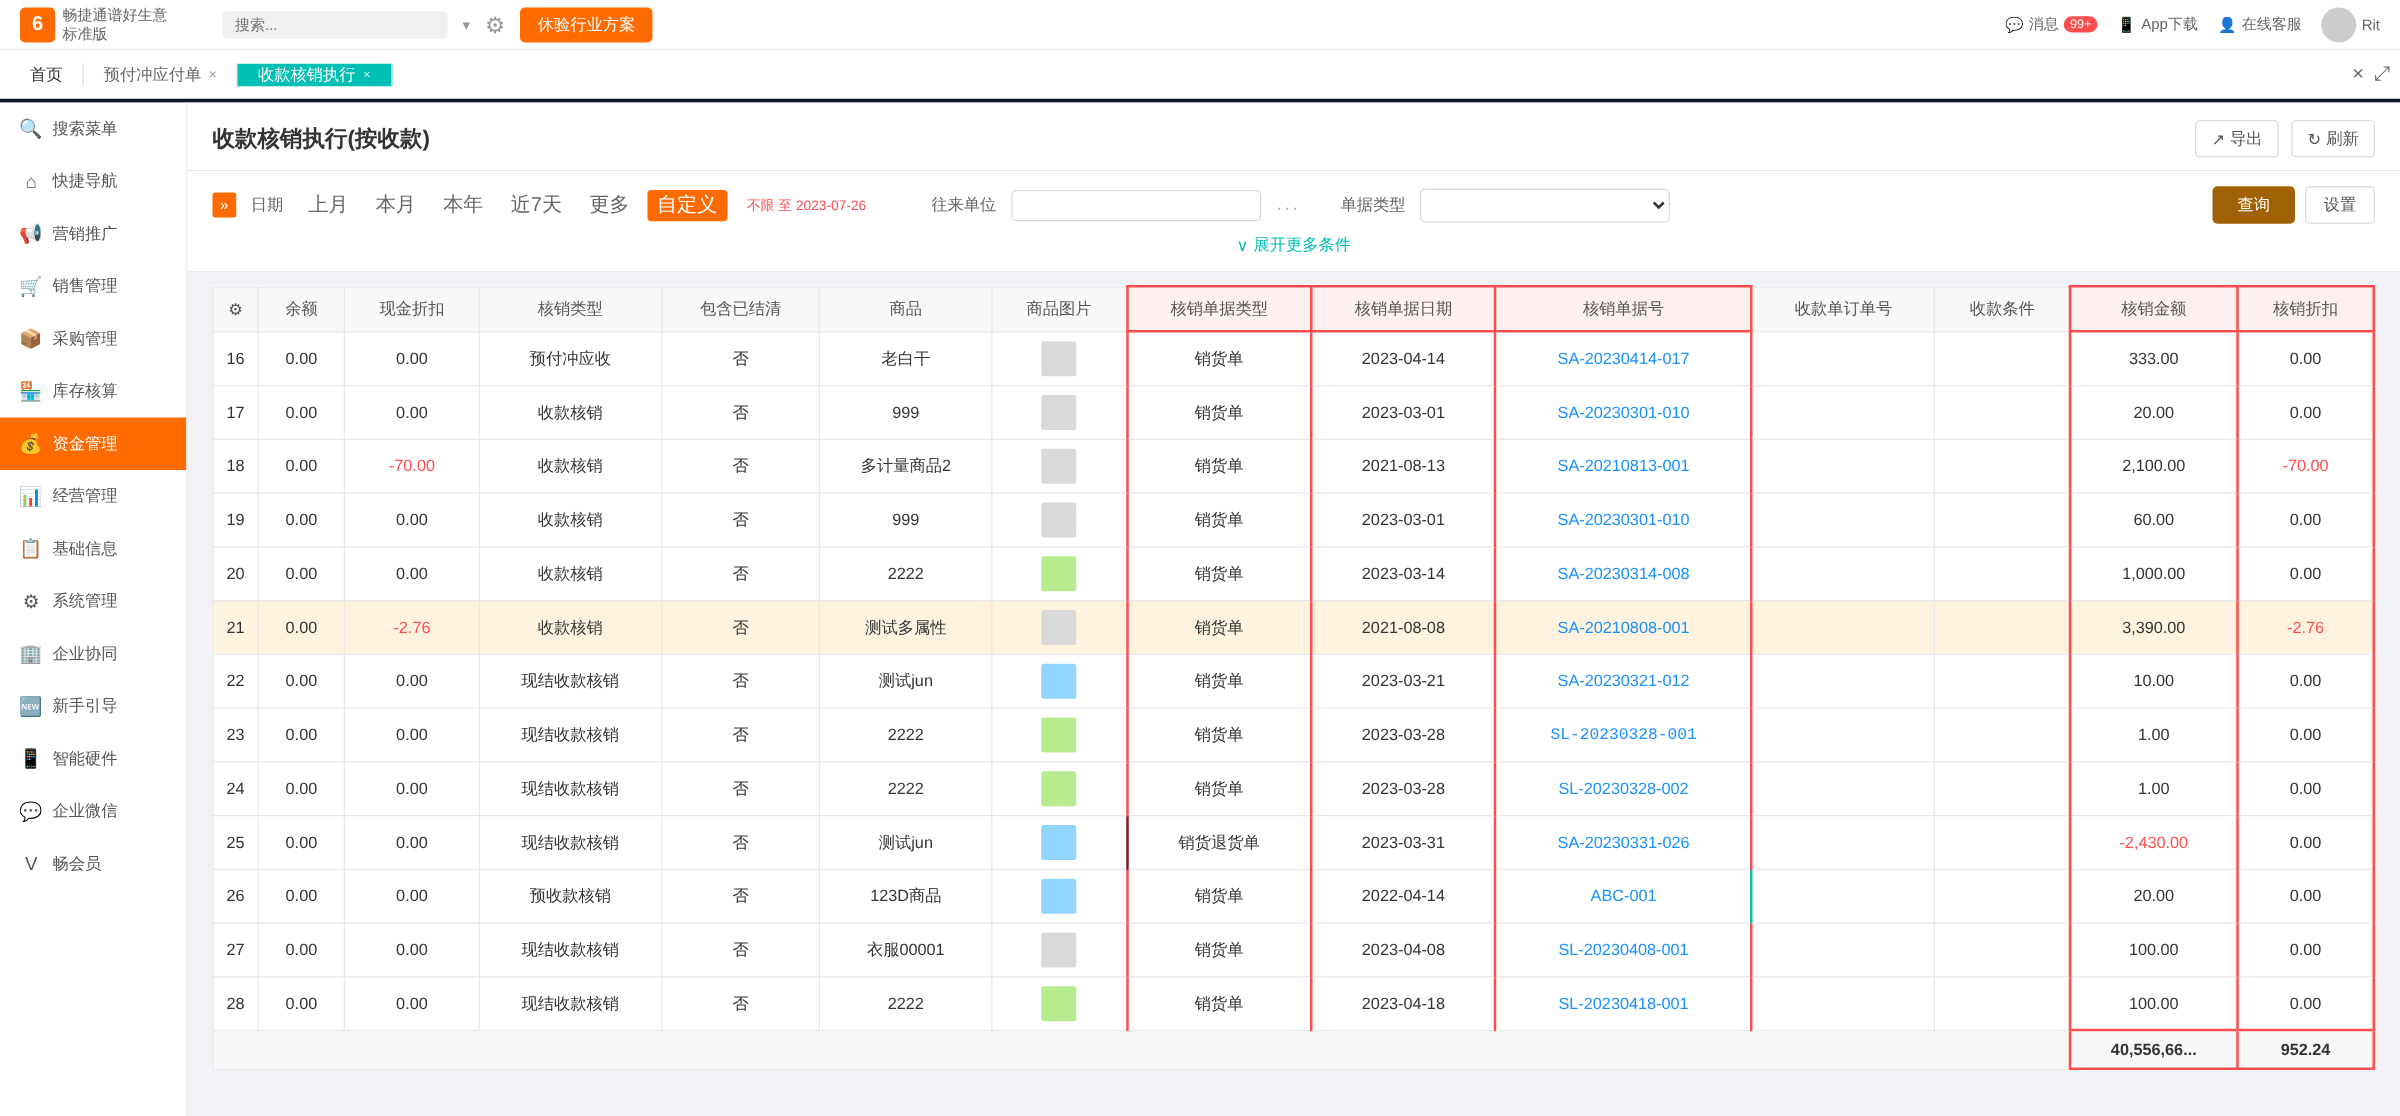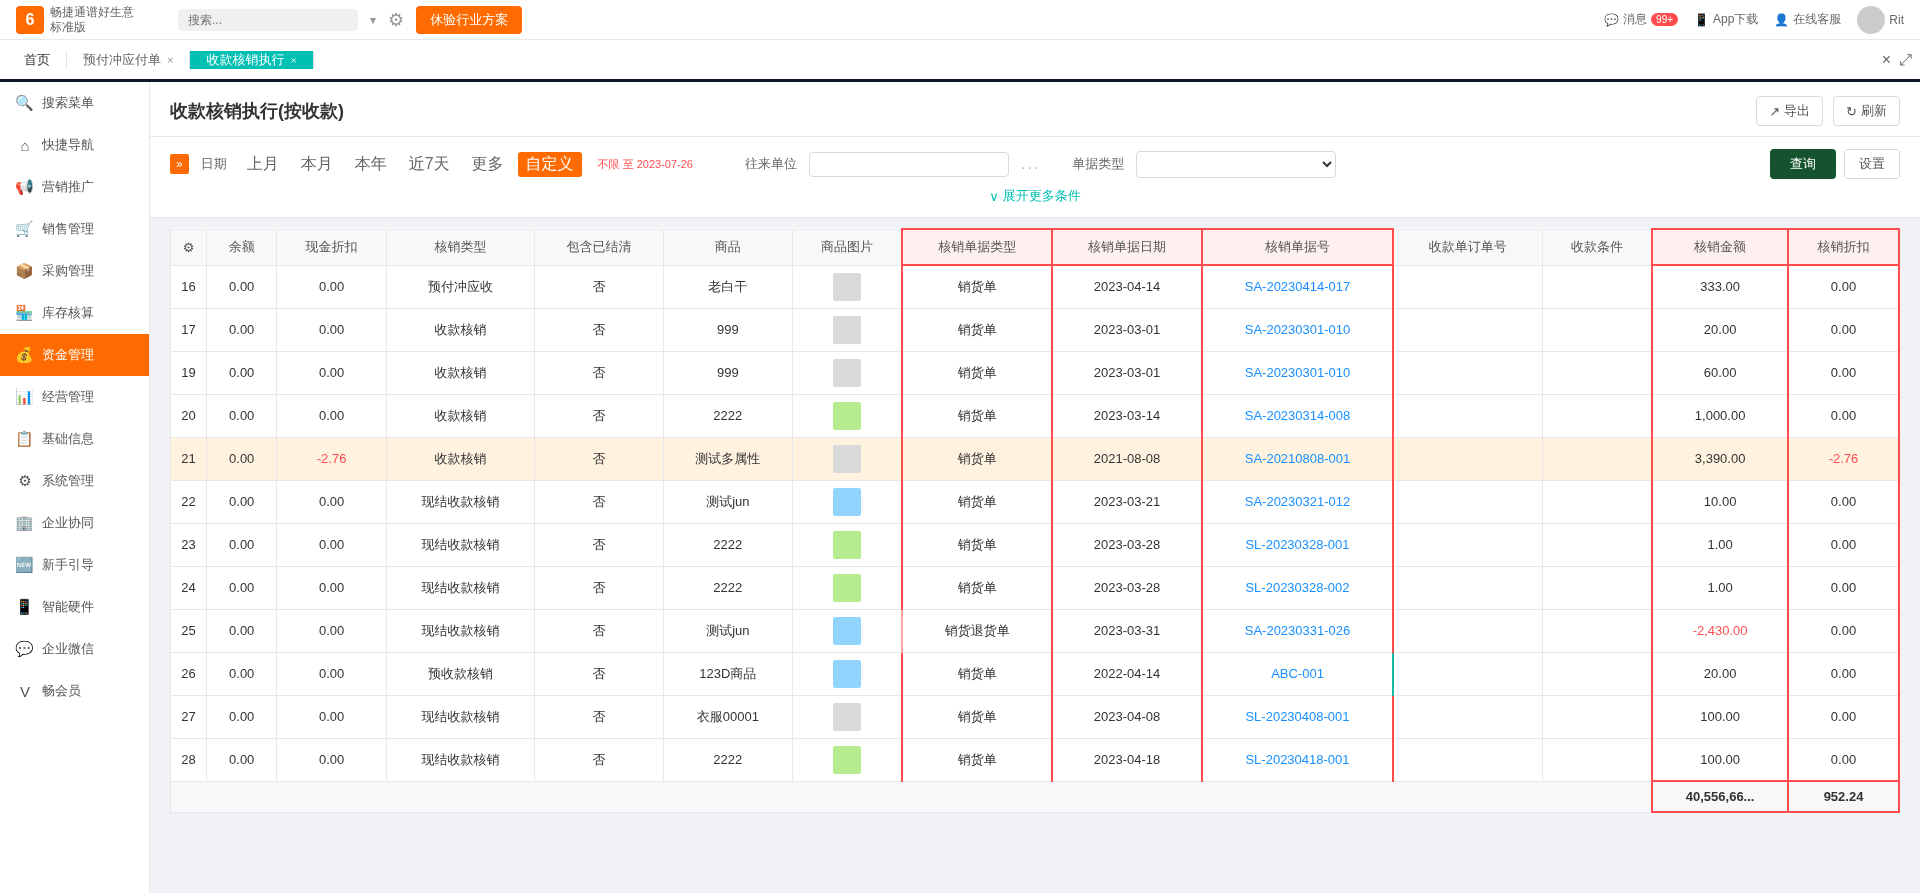--- a/index.html
+++ b/index.html
@@ -47,21 +47,21 @@
 
     
     .filter-area { background: #fff; padding: 12px 20px; display: flex; flex-direction: column; gap: 8px; flex-shrink: 0; border-bottom: 1px solid #e8e8e8; }
     .filter-row { display: flex; align-items: center; gap: 12px; }
     .filter-label { color: #666; font-size: 13px; }
     .filter-quick-btns { display: flex; gap: 6px; }
     .filter-quick-btn { padding: 2px 8px; border-radius: 3px; cursor: pointer; font-size: 16px; color: #666; text-align: right; }
     .filter-quick-btn.active { background: #ff6b00; color: #fff; border-radius: 3px; }
     .filter-input { border: 1px solid #d9d9d9; border-radius: 4px; padding: 4px 10px; font-size: 13px; color: #333; width: 200px; }
     .filter-select { border: 1px solid #d9d9d9; border-radius: 4px; padding: 4px 10px; font-size: 13px; color: #333; width: 200px; background: #fff; }
-    .query-btn { background: #14532d; color: #fff; border: none; border-radius: 4px; padding: 6px 20px; cursor: pointer; font-size: 13px; }
+    .query-btn { background: #a16207; color: #fff; border: none; border-radius: 4px; padding: 6px 20px; cursor: pointer; font-size: 13px; }
     .settings-btn { background: #fff; color: #555; border: 1px solid #d9d9d9; border-radius: 4px; padding: 5px 14px; cursor: pointer; font-size: 13px; }
     .expand-btn { display: flex; align-items: center; gap: 4px; color: #00bfb3; cursor: pointer; font-size: 13px; }
     .date-sub { font-size: 11px; color: #ff4d4f; margin-left: 4px; }
     .dots-separator { letter-spacing: 2px; color: #bbb; font-size: 16px; }
 
     
     .table-container { flex: 1; overflow: auto; padding: 10px 20px 10px; }
     .data-table { width: 100%; border-collapse: collapse; background: #fff; font-size: 13px; }
     .data-table th { background: #f7f8fa; border: 1px solid #e8e8e8; padding: 8px 10px; text-align: center; font-weight: 500; color: #555; white-space: nowrap; }
     .data-table td { border: 1px solid #e8e8e8; padding: 7px 10px; text-align: center; white-space: nowrap; background: #fff; }
@@ -301,20 +301,38 @@
                 </td>
       <td style="border-left:2px solid #ff4d4f;border-right:2px solid #ff4d4f;">销货单</td>
       <td style="border-left:2px solid #ff4d4f;border-right:2px solid #ff4d4f;">2023-03-01</td>
       <td style="border-left:2px solid #ff4d4f;border-right:2px solid #ff4d4f;"><a class="link-text">SA-20230301-010</a></td>
       <td></td>
       <td></td>
       <td style="border-left:2px solid #ff4d4f;border-right:2px solid #ff4d4f;">20.00</td>
       <td style="border-left:2px solid #ff4d4f;border-right:2px solid #ff4d4f;">0.00</td>
     </tr>
               <tr>
+      <td>18</td>
+      <td>0.00</td>
+      <td class="negative-value">-70.00</td>
+      <td>收款核销</td>
+      <td>否</td>
+      <td>多计量商品2</td>
+      <td>
+                  <div class="image-thumb gray" style="margin:0 auto;"></div>
+                </td>
+      <td style="border-left:2px solid #ff4d4f;border-right:2px solid #ff4d4f;">销货单</td>
+      <td style="border-left:2px solid #ff4d4f;border-right:2px solid #ff4d4f;">2021-08-13</td>
+      <td style="border-left:2px solid #ff4d4f;border-right:2px solid #ff4d4f;"><a class="link-text">SA-20210813-001</a></td>
+      <td></td>
+      <td></td>
+      <td style="border-left:2px solid #ff4d4f;border-right:2px solid #ff4d4f;">2,100.00</td>
+      <td style="border-left:2px solid #ff4d4f;border-right:2px solid #ff4d4f;" class="negative-value">-70.00</td>
+    </tr>
+              <tr>
       <td>19</td>
       <td>0.00</td>
       <td>0.00</td>
       <td>收款核销</td>
       <td>否</td>
       <td>999</td>
       <td>
                   <div class="image-thumb gray" style="margin:0 auto;"></div>
                 </td>
       <td style="border-left:2px solid #ff4d4f;border-right:2px solid #ff4d4f;">销货单</td>
@@ -384,21 +402,21 @@
       <td>0.00</td>
       <td>0.00</td>
       <td>现结收款核销</td>
       <td>否</td>
       <td>2222</td>
       <td>
                   <div class="image-thumb green" style="margin:0 auto;"></div>
                 </td>
       <td style="border-left:2px solid #ff4d4f;border-right:2px solid #ff4d4f;">销货单</td>
       <td style="border-left:2px solid #ff4d4f;border-right:2px solid #ff4d4f;">2023-03-28</td>
-      <td style="border-left:2px solid #ff4d4f;border-right:2px solid #ff4d4f;"><a class="link-text">SL-20230328-001</a></td>
+      <td style="border-left:2px solid #ff4d4f;border-right:2px solid #ff4d4f;font-family:Liberation Mono, monospace;"><a class="link-text">SL-20230328-001</a></td>
       <td></td>
       <td></td>
       <td style="border-left:2px solid #ff4d4f;border-right:2px solid #ff4d4f;">1.00</td>
       <td style="border-left:2px solid #ff4d4f;border-right:2px solid #ff4d4f;">0.00</td>
     </tr>
               <tr>
       <td>24</td>
       <td>0.00</td>
       <td>0.00</td>
       <td>现结收款核销</td>
@@ -418,21 +436,21 @@
               <tr>
       <td>25</td>
       <td>0.00</td>
       <td>0.00</td>
       <td>现结收款核销</td>
       <td>否</td>
       <td>测试jun</td>
       <td>
                   <div class="image-thumb blue" style="margin:0 auto;"></div>
                 </td>
-      <td style="border-left:2px solid #fca5a5;border-right:2px solid #ff4d4f;">销货退货单</td>
+      <td style="border-left:2px solid #7f1d1d;border-right:2px solid #ff4d4f;">销货退货单</td>
       <td style="border-left:2px solid #ff4d4f;border-right:2px solid #ff4d4f;">2023-03-31</td>
       <td style="border-left:2px solid #ff4d4f;border-right:2px solid #ff4d4f;"><a class="link-text">SA-20230331-026</a></td>
       <td></td>
       <td></td>
       <td style="border-left:2px solid #ff4d4f;border-right:2px solid #ff4d4f;" class="negative-value">-2,430.00</td>
       <td style="border-left:2px solid #ff4d4f;border-right:2px solid #ff4d4f;">0.00</td>
     </tr>
               <tr>
       <td>26</td>
       <td>0.00</td>

